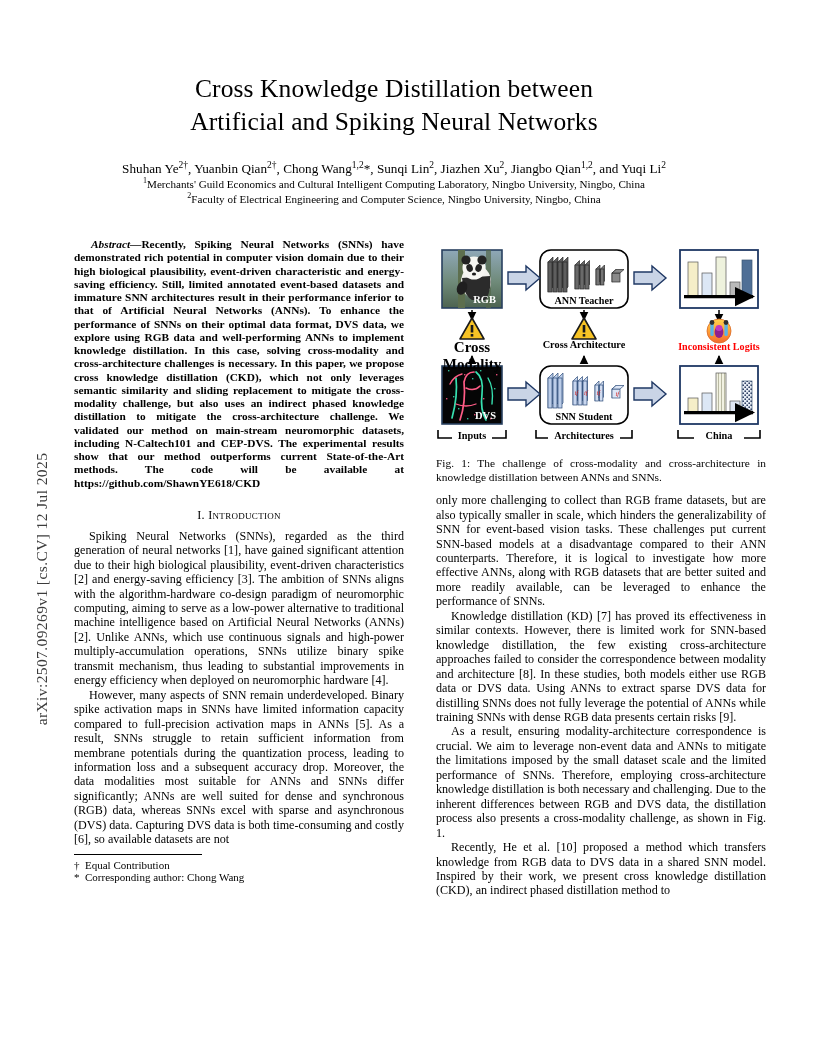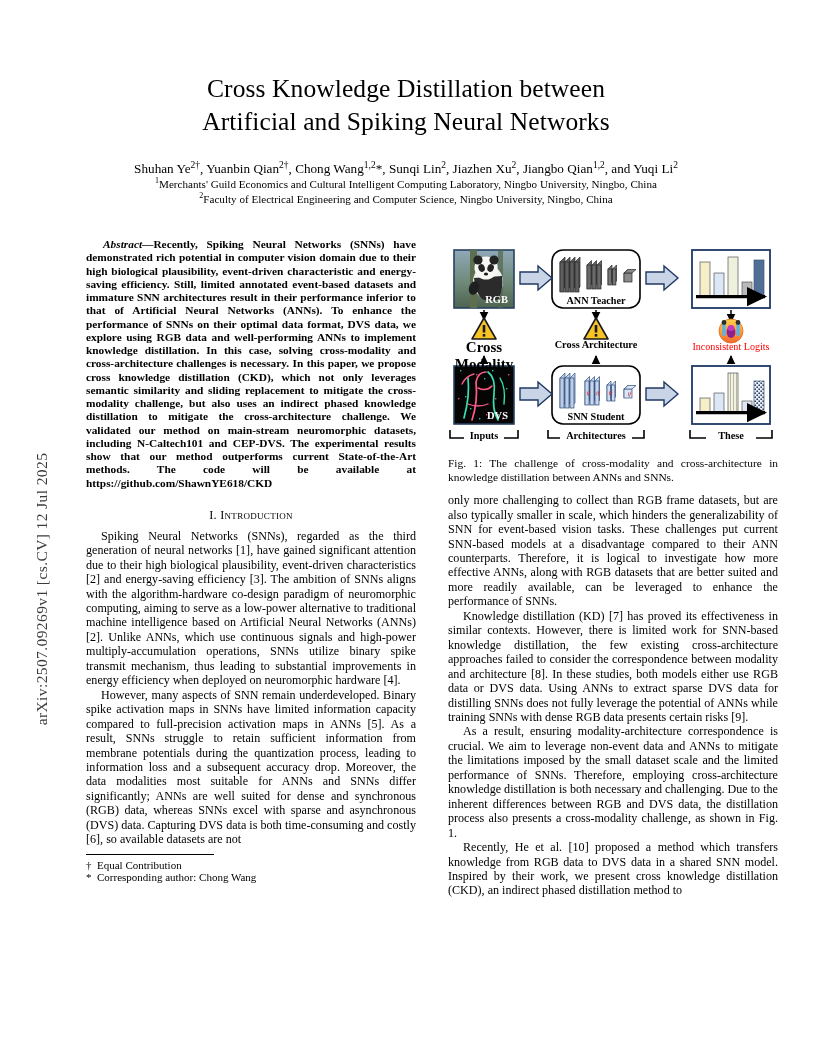--- a/index.html
+++ b/index.html
@@ -28,21 +28,21 @@
     font-size: 15.5px;
     letter-spacing: 0.4px;
     color: #3b3b3b;
     text-align: center;
     white-space: nowrap;
   }
 
   
   .page {
     position: absolute;
-    left: 56px;
+    left: 44px;
     top: 0;
     width: 700px;
     height: 1056px;
   }
 
   
   .title {
     text-align: center;
     font-size: 25.5px;
     line-height: 33px;
@@ -406,24 +406,24 @@
             <path d="M70 192 V200 H48"></path>
             <path d="M100 192 V200 H120"></path>
             <path d="M196 192 V200 H176"></path>
             <path d="M242 192 V200 H262"></path>
             <path d="M324 192 V200 H304"></path>
           </g>
         </svg>
 
         <div style="position:absolute;left:0;top:101px;width:72px;text-align:center;font-size:15px;font-weight:bold;">Cross Modality</div>
         <div style="position:absolute;left:100px;top:101px;width:96px;text-align:center;font-size:10.3px;font-weight:bold;">Cross Architecture</div>
-        <div style="position:absolute;left:230px;top:103px;width:106px;text-align:center;font-size:10.1px;font-weight:normal;color:#FF0000;">Inconsistent Logits</div>
+        <div style="position:absolute;left:230px;top:103px;width:106px;text-align:center;font-size:10.1px;font-weight:bold;color:#FF0000;">Inconsistent Logits</div>
         <div style="position:absolute;left:16px;top:192px;width:40px;text-align:center;font-size:10.3px;font-weight:bold;background:#fff;">Inputs</div>
         <div style="position:absolute;left:112px;top:192px;width:72px;text-align:center;font-size:10.3px;font-weight:bold;background:#fff;">Architectures</div>
-        <div style="position:absolute;left:258px;top:192px;width:50px;text-align:center;font-size:10.3px;font-weight:bold;background:#fff;">These</div>
+        <div style="position:absolute;left:258px;top:192px;width:50px;text-align:center;font-size:10.3px;font-weight:bold;background:#fff;">China</div>
       </div>
 
       <div class="fig-caption">Fig. 1: The challenge of cross-modality and cross-architecture in knowledge distillation between ANNs and SNNs.</div>
 
       <div class="body-text">
         <p style="text-indent:0">only more challenging to collect than RGB frame datasets, but are also typically smaller in scale, which hinders the generalizability of SNN for event-based vision tasks. These challenges put current SNN-based models at a disadvantage compared to their ANN counterparts. Therefore, it is logical to investigate how more effective ANNs, along with RGB datasets that are better suited and more readily available, can be leveraged to enhance the performance of SNNs.</p>
         <p>Knowledge distillation (KD) [7] has proved its effectiveness in similar contexts. However, there is limited work for SNN-based knowledge distillation, the few existing cross-architecture approaches failed to consider the correspondence between modality and architecture [8]. In these studies, both models either use RGB data or DVS data. Using ANNs to extract sparse DVS data for distilling SNNs does not fully leverage the potential of ANNs while training SNNs with dense RGB data presents certain risks [9].</p>
         <p>As a result, ensuring modality-architecture correspondence is crucial. We aim to leverage non-event data and ANNs to mitigate the limitations imposed by the small dataset scale and the limited performance of SNNs. Therefore, employing cross-architecture knowledge distillation is both necessary and challenging. Due to the inherent differences between RGB and DVS data, the distillation process also presents a cross-modality challenge, as shown in Fig. 1.</p>
         <p>Recently, He et al. [10] proposed a method which transfers knowledge from RGB data to DVS data in a shared SNN model. Inspired by their work, we present cross knowledge distillation (CKD), an indirect phased distillation method to</p>
       </div>

